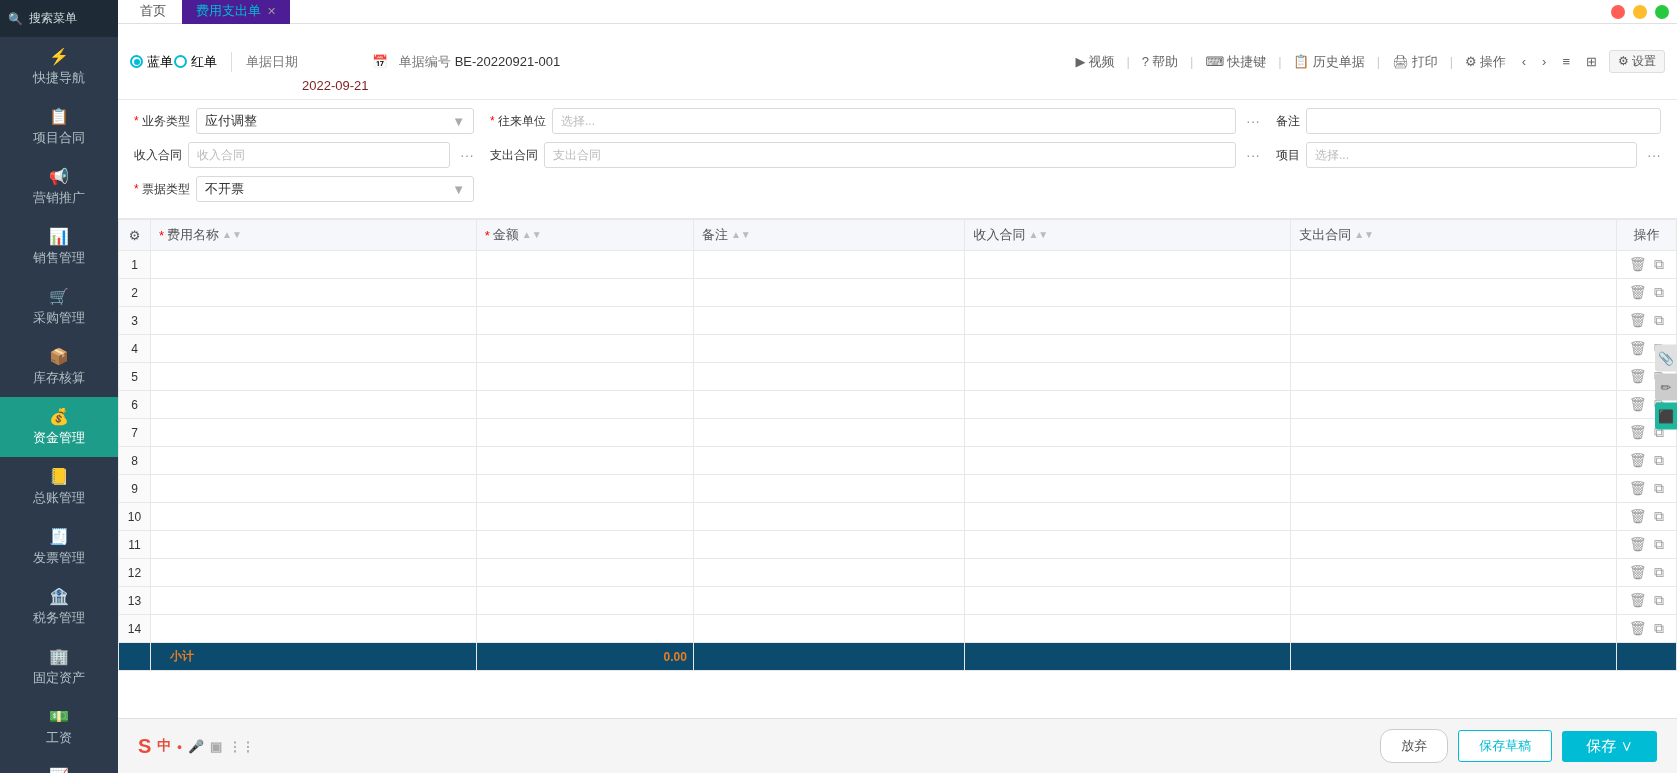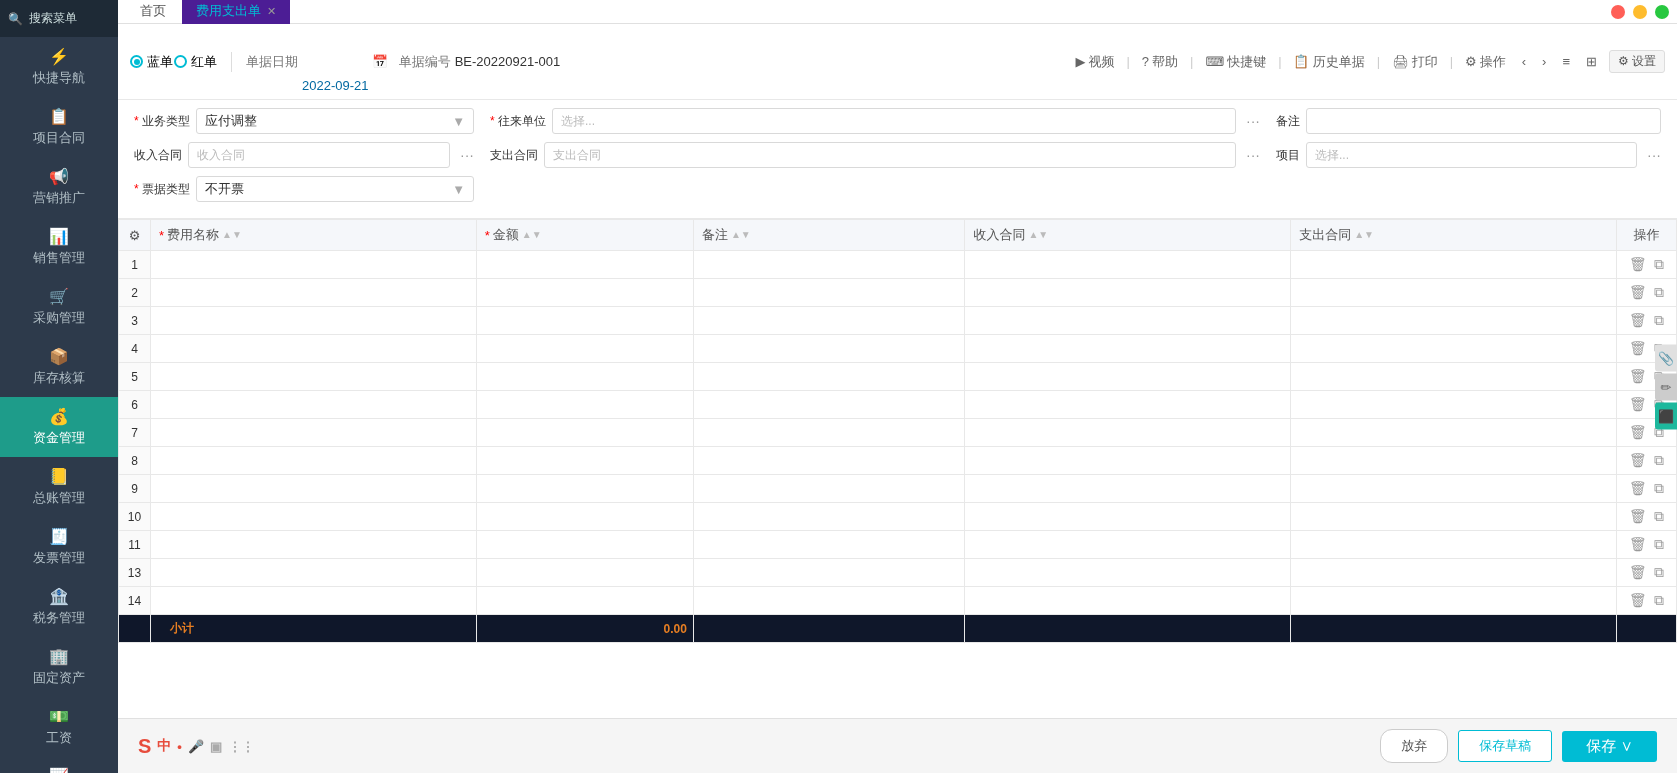--- a/index.html
+++ b/index.html
@@ -231,21 +231,21 @@
       white-space: nowrap;
       width: 60px;
     }
     .op-icon {
       cursor: pointer;
       color: #999;
       font-size: 14px;
       margin: 0 2px;
     }
     .subtotal-row td {
-      background: #0f172a;
+      background: #0c4a6e;
       font-weight: bold;
       color: #e67e22;
       padding-left: 19px;
     }
     .th-sort { display: flex; align-items: center; gap: 3px; }
     .sort-icon { color: #bbb; font-size: 10px; display: flex; flex-direction: column; line-height: 1; }
     .gear-th { background: #f5f7fa; text-align: center; width: 32px; }
 
     
     .footer-area {
@@ -404,21 +404,21 @@
         <span>蓝单</span>
       </label>
       <label class="radio-opt">
         <span class="radio-dot"></span>
         <span>红单</span>
       </label>
     </div>
     <div class="toolbar-divider"></div>
     <div class="toolbar-field">
       <span class="field-label">单据日期</span>
-      <span style="color:#0369a1;cursor:pointer;margin-top:48px;">2022-09-21</span>
+      <span style="color:#7f1d1d;cursor:pointer;margin-top:48px;">2022-09-21</span>
       <span style="color:#aaa;cursor:pointer;">📅</span>
     </div>
     <div class="toolbar-field">
       <span class="field-label">单据编号</span>
       <span style="color:#333;">BE-20220921-001</span>
     </div>
     <div class="toolbar-right">
       <span class="toolbar-btn">
         <span>▶</span>
         <span>视频</span>
@@ -686,20 +686,32 @@
       <td></td>
       <td></td>
       <td></td>
       <td></td>
       <td class="ops-cell">
         <span class="op-icon">🗑</span>
         <span class="op-icon">⧉</span>
       </td>
     </tr>
           <tr>
+      <td class="row-num">12</td>
+      <td></td>
+      <td></td>
+      <td></td>
+      <td></td>
+      <td></td>
+      <td class="ops-cell">
+        <span class="op-icon">🗑</span>
+        <span class="op-icon">⧉</span>
+      </td>
+    </tr>
+          <tr>
       <td class="row-num">13</td>
       <td></td>
       <td></td>
       <td></td>
       <td></td>
       <td></td>
       <td class="ops-cell">
         <span class="op-icon">🗑</span>
         <span class="op-icon">⧉</span>
       </td>

